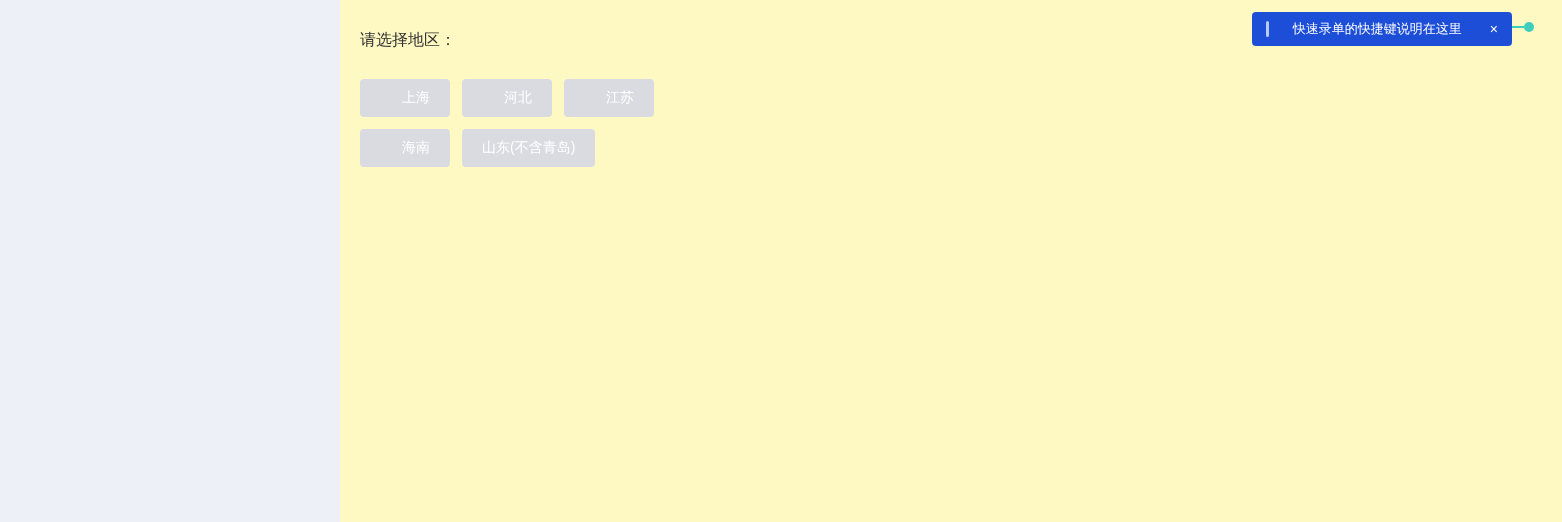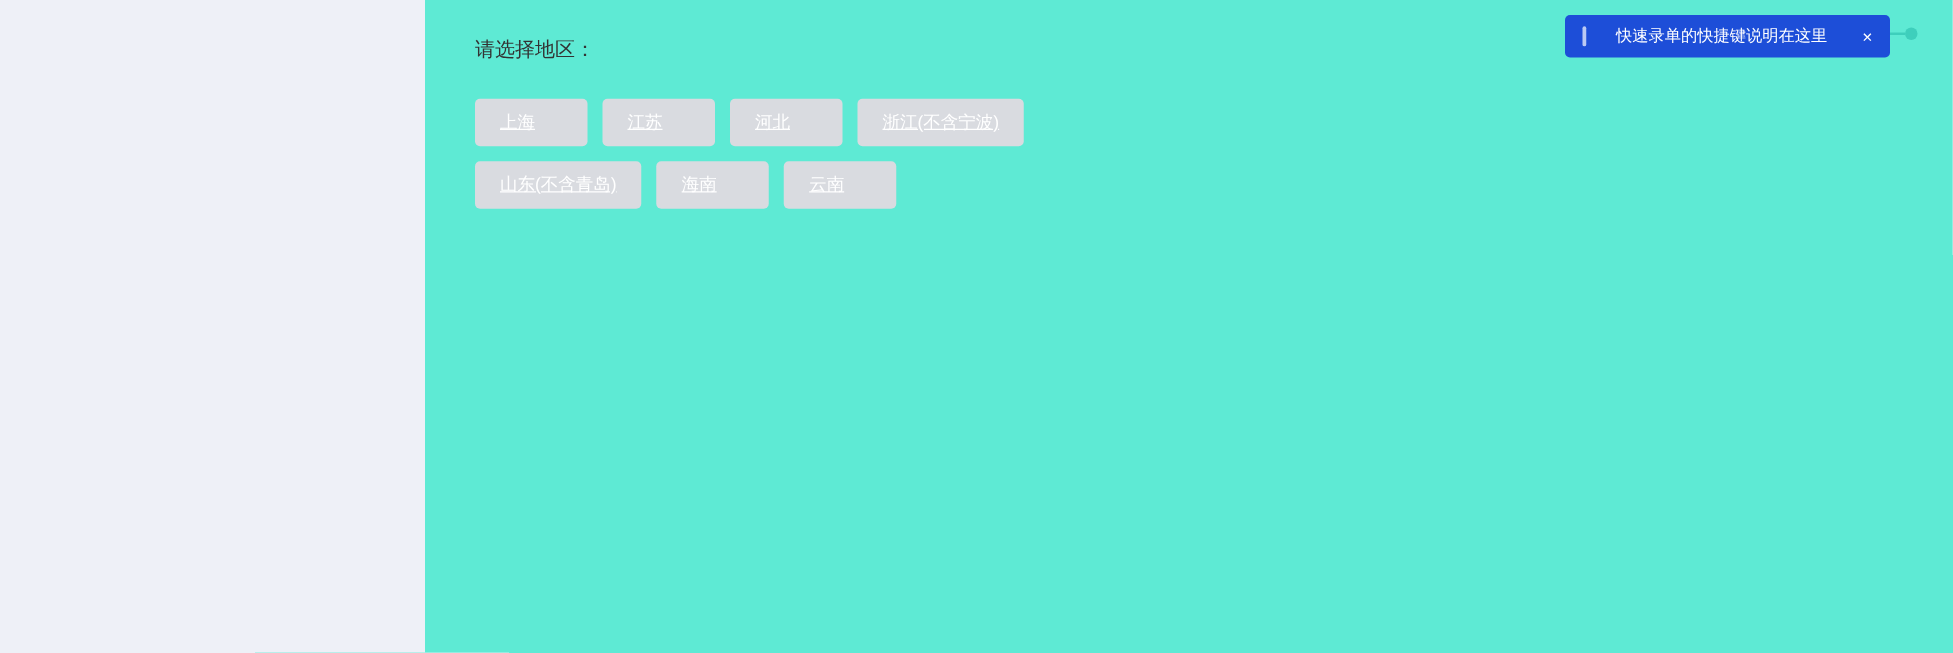--- a/index.html
+++ b/index.html
@@ -25,22 +25,22 @@
       height: 522px;
       background: #eef0f7;
     }
 
     .main-content {
       position: absolute;
       left: 340px;
       top: 0;
       right: 0;
       bottom: 0;
-      background: #5eead4;
-      padding: 30px 40px;
+      background: #fef9c3;
+      padding: 30px 20px;
     }
 
     .page-title {
       font-size: 16px;
       color: #333333;
       font-weight: 500;
       margin-bottom: 28px;
     }
 
     .region-buttons {
@@ -51,23 +51,22 @@
 
     .region-btn {
       background: #d9dbe0;
       color: #ffffff;
       border: none;
       border-radius: 4px;
       padding: 10px 20px;
       font-size: 14px;
       cursor: pointer;
       min-width: 90px;
-      text-align: left;
+      text-align: right;
       font-family: 'Microsoft YaHei', 'PingFang SC', sans-serif;
-      text-decoration: underline;
     }
 
     
     .tooltip-banner {
       position: absolute;
       top: 12px;
       right: 50px;
       background: #1d4ed8;
       color: #ffffff;
       font-size: 13px;
@@ -118,30 +117,28 @@
 <body>
 
 <div class="left-panel"></div>
 
 <div class="main-content">
   <div class="page-title">请选择地区：</div>
 
   <div class="region-buttons">
 
     <button class="region-btn">上海</button>
+    <button class="region-btn">河北</button>
     <button class="region-btn">江苏</button>
-    <button class="region-btn">河北</button>
-    <button class="region-btn">浙江(不含宁波)</button>
   </div>
 
   <div class="region-buttons" style="margin-top: 12px;">
 
+    <button class="region-btn">海南</button>
     <button class="region-btn">山东(不含青岛)</button>
-    <button class="region-btn">海南</button>
-    <button class="region-btn">云南</button>
   </div>
 </div>
 
 <div class="tooltip-banner">
   <span class="bar"></span>
   <span>快速录单的快捷键说明在这里</span>
   <span class="close-icon">×</span>
 </div>
 
 <div class="tooltip-line"></div>

